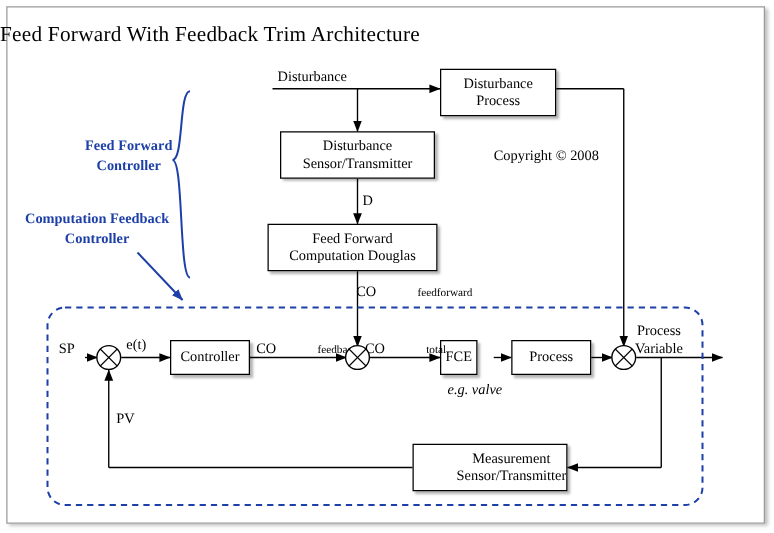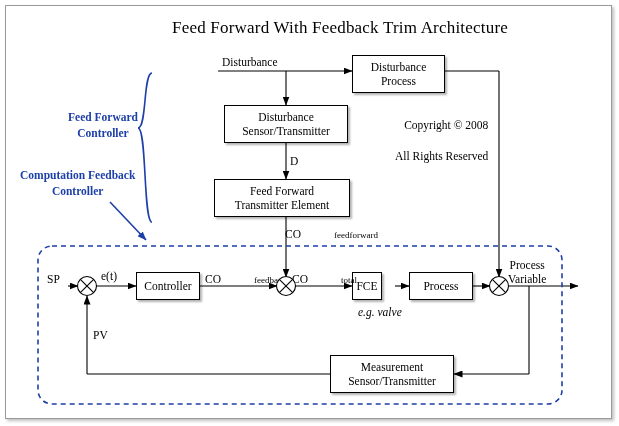--- a/index.html
+++ b/index.html
@@ -24,21 +24,21 @@
     border: 1px solid #9a9a9a;
     background: #ffffff;
     box-shadow: 2px 2px 3px rgba(0,0,0,0.25);
     box-sizing: border-box;
   }
   .title {
     position: absolute;
     left: 0;
     top: 18px;
     width: 508px;
-    text-align: right;
+    text-align: left;
     font-size: 17px;
     color: #000;
     letter-spacing: 0.2px;
   }
   .box {
     position: absolute;
     border: 1px solid #000;
     background: #fff;
     box-sizing: border-box;
     display: flex;
@@ -99,37 +99,37 @@
   <div class="box" style="left:224px; top:105px; width:124px; height:38px;">
     <span>
       <span>Disturbance</span><br>
       <span>Sensor/Transmitter</span>
     </span>
   </div>
 
   <div class="box" style="left:214px; top:179px; width:136px; height:38px;">
     <span>
       <span>Feed Forward</span><br>
-      <span>Transmitter Element</span>
+      <span>Computation Douglas</span>
     </span>
   </div>
 
   <div class="box" style="left:136px; top:272px; width:64px; height:28px;">
     <span>Controller</span>
   </div>
 
   <div class="box" style="left:352px; top:272px; width:30px; height:28px;">
     <span>FCE</span>
   </div>
 
   <div class="box" style="left:409px; top:272px; width:64px; height:28px;">
     <span>Process</span>
   </div>
 
-  <div class="box" style="left:330px; top:355px; width:124px; height:38px;">
+  <div class="box" style="left:330px; top:355px; width:124px; height:38px;justify-content:flex-end;">
     <span>
       <span>Measurement</span><br>
       <span>Sensor/Transmitter</span>
     </span>
   </div>
 
   <div class="lbl" style="left:222px; top:56px;">Disturbance</div>
 
   <div class="lbl" style="left:290px; top:155px;">D</div>
 
@@ -154,21 +154,20 @@
   <div class="lbl" style="left:93px; top:329px;">PV</div>
 
   <div class="lbl center" style="left:508px; top:258px; line-height:1.25;">
     <span>Process</span><br>
     <span>Variable</span>
   </div>
 
   <div class="lbl center" style="left:395px; top:118px; line-height:1.35;text-align:right;">
     <span>Copyright © 2008</span><br>
     <br>
-    <span>All Rights Reserved</span>
   </div>
 
   <div class="lbl blue center" style="left:68px; top:110px; line-height:1.35;">
     <span>Feed Forward</span><br>
     <span>Controller</span>
   </div>
 
   <div class="lbl blue center" style="left:20px; top:168px; line-height:1.35;">
     <span>Computation Feedback</span><br>
     <span>Controller</span>

